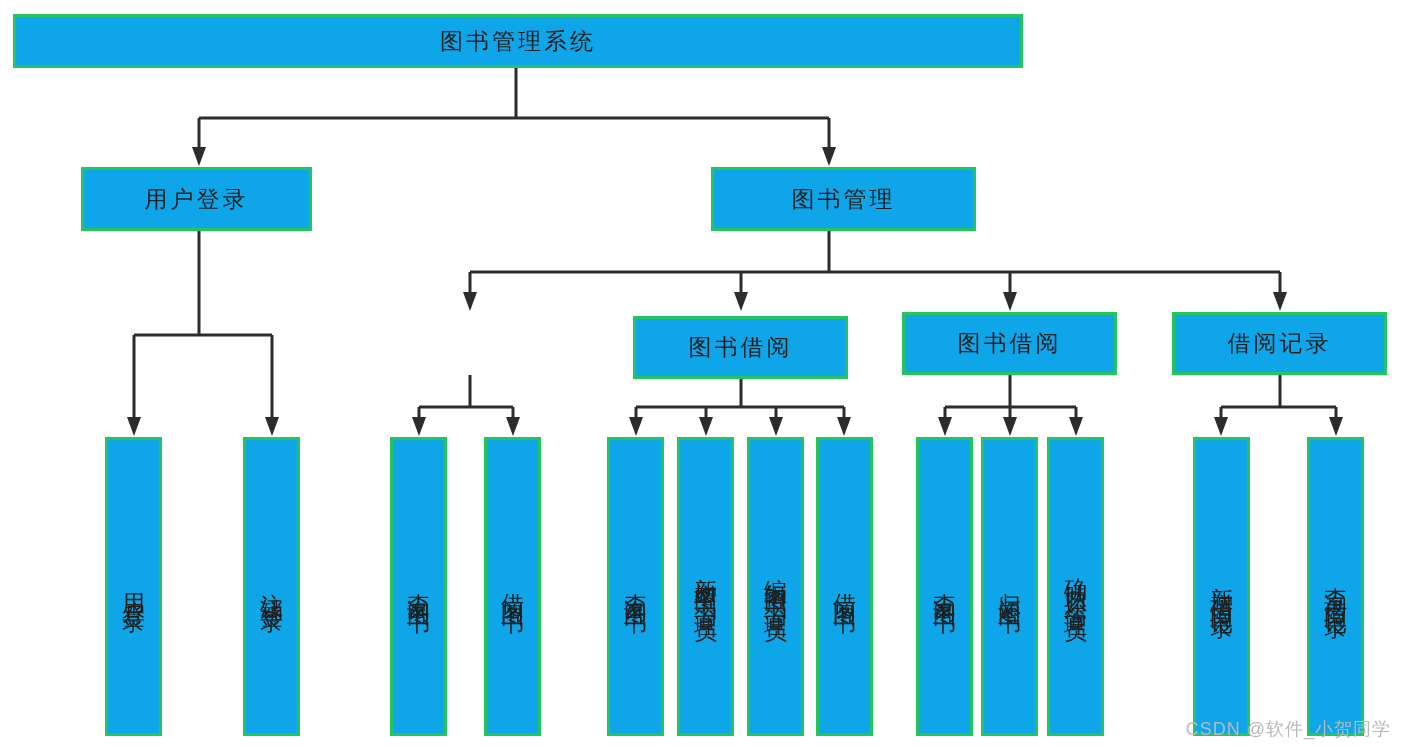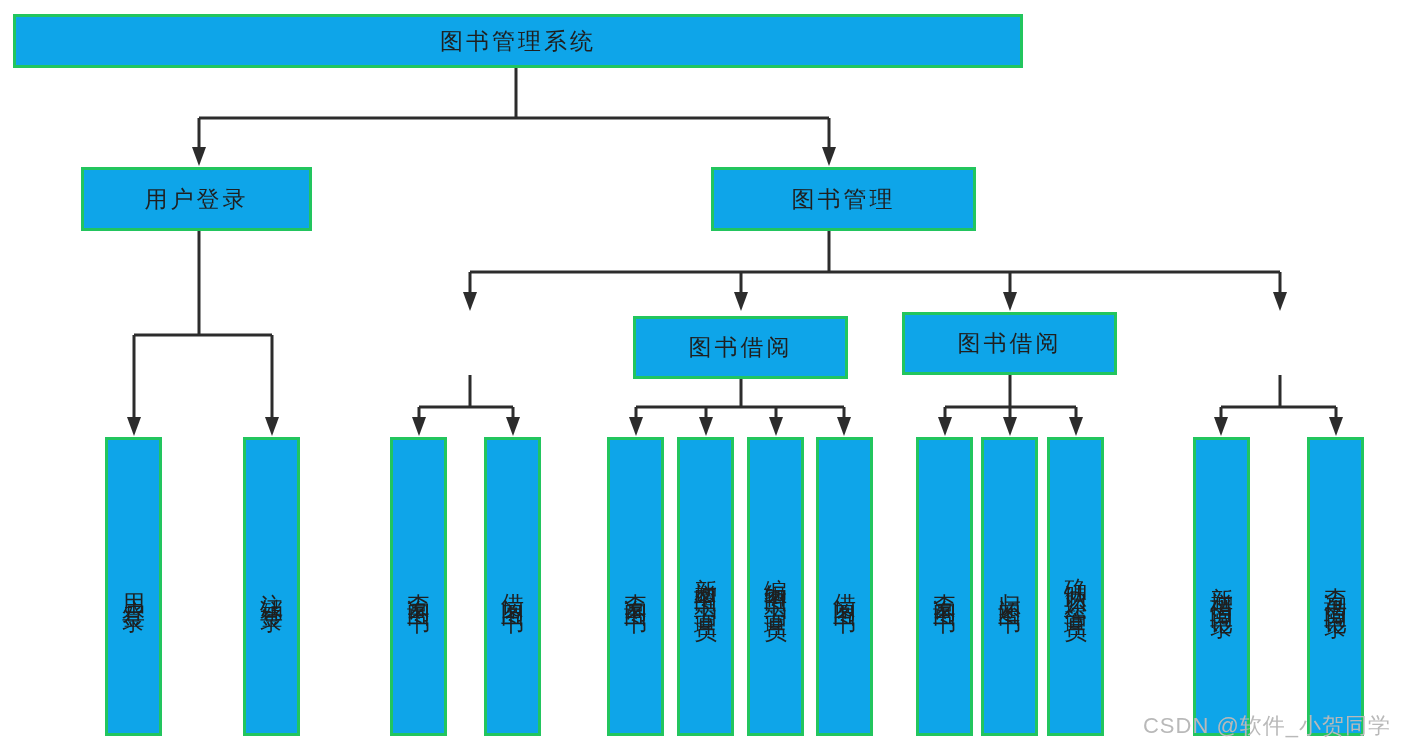--- a/index.html
+++ b/index.html
@@ -55,21 +55,21 @@
     text-orientation: mixed;
     font-size: 23px;
     letter-spacing: 6px;
     line-height: 1;
     white-space: nowrap;
   }
   .watermark {
     position: absolute;
     right: 14px;
     bottom: 6px;
-    font-size: 22px;
+    font-size: 18px;
     letter-spacing: 1px;
     color: #b9b9b9;
     white-space: nowrap;
   }
 </style>
 </head>
 <body>
 
 <div class="stage">
 
@@ -115,20 +115,23 @@
   <div class="box" style="left:711px;top:167px;width:265px;height:64px">
     <span class="hlabel">图书管理</span>
   </div>
 
   <div class="box" style="left:633px;top:316px;width:215px;height:63px">
     <span class="hlabel">图书借阅</span>
   </div>
   <div class="box" style="left:902px;top:312px;width:215px;height:63px">
     <span class="hlabel">图书借阅</span>
   </div>
+  <div class="box" style="left:1172px;top:312px;width:215px;height:63px">
+    <span class="hlabel">借阅记录</span>
+  </div>
 
   <div class="box vbox" style="left:105px;top:437px">
     <span class="vlabel">用户登录</span>
   </div>
   <div class="box vbox" style="left:243px;top:437px">
     <span class="vlabel">注销登录</span>
   </div>
 
   <div class="box vbox" style="left:390px;top:437px">
     <span class="vlabel">查询图书</span>

